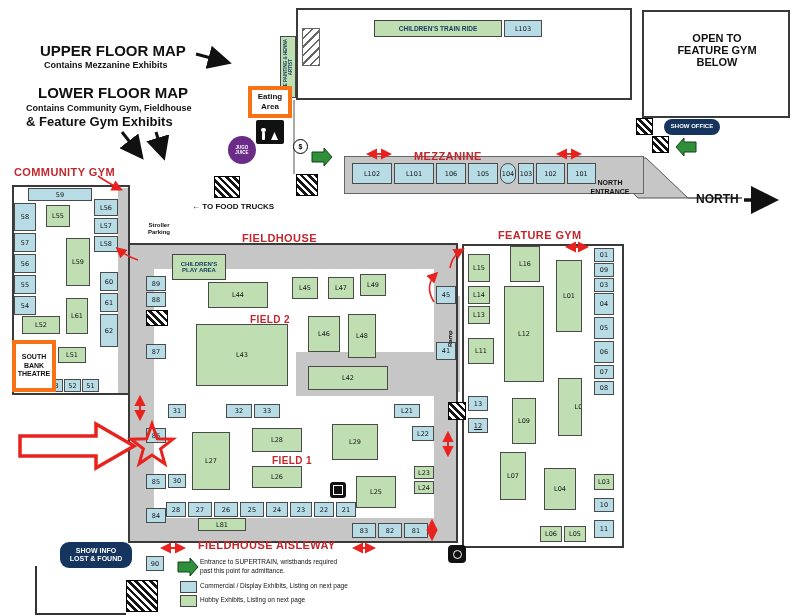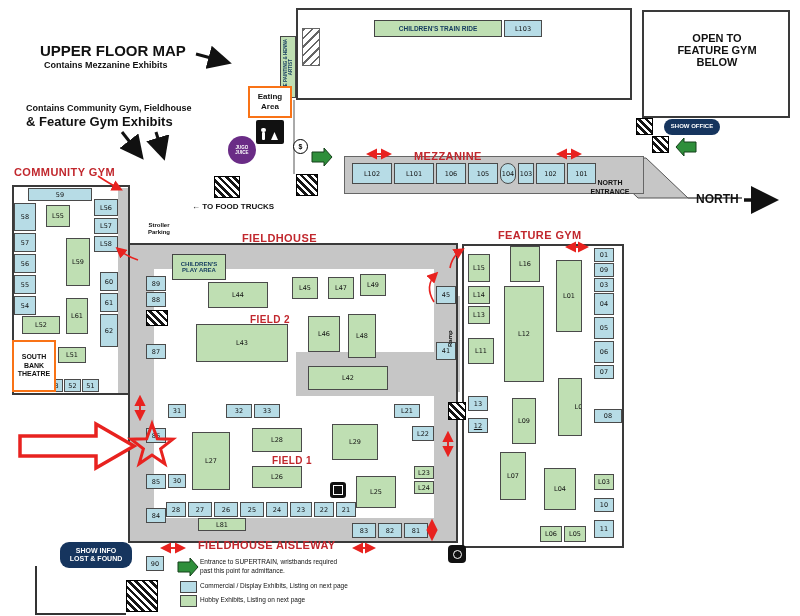--- a/index.html
+++ b/index.html
@@ -12,21 +12,21 @@
   .booth{position:absolute;border:1px solid #4a4a4a;display:flex;align-items:center;justify-content:center;
          font-size:6.5px;color:#111;box-sizing:border-box;z-index:2;font-family:"DejaVu Sans",sans-serif;overflow:hidden;}
   .tc{background:var(--blue,#b7dce6);} .th{background:var(--green,#bfdfb3);}
   .arealabel{position:absolute;color:#c1272d;font-weight:700;z-index:4;white-space:nowrap;letter-spacing:.4px;}
   .blk{position:absolute;color:#111;z-index:4;white-space:nowrap;}
   .bold{font-weight:700;}
   .pill{position:absolute;background:#16355e;color:#fff;border-radius:9px;display:flex;flex-direction:column;
         align-items:center;justify-content:center;z-index:4;font-weight:700;text-align:center;line-height:1.2;}
   .greenbox{position:absolute;background:var(--green,#bfdfb3);border:1px solid #444;color:#123a5e;font-weight:700;
         display:flex;flex-direction:column;align-items:center;justify-content:center;text-align:center;z-index:2;box-sizing:border-box;}
-  .whitebox{position:absolute;background:#fff;border:2px solid #f97316;color:#111;font-weight:700;display:flex;flex-direction:column;
+  .whitebox{position:absolute;background:#fff;border:4px solid #f97316;color:#111;font-weight:700;display:flex;flex-direction:column;
         align-items:center;justify-content:center;text-align:center;z-index:2;box-sizing:border-box;line-height:1.2;}
   .stairs{position:absolute;border:1px solid #000;background:repeating-linear-gradient(45deg,#151515 0 2.6px,#fff 2.6px 5.2px);z-index:3;}
   .hatch{position:absolute;background:repeating-linear-gradient(135deg,#666 0 1.5px,#fff 1.5px 6px);border:1px solid #666;z-index:1;}
   .icon-black{position:absolute;background:#111;border-radius:3px;z-index:3;display:flex;align-items:center;justify-content:center;}
   .wc{position:absolute;background:#111;border-radius:2px;display:flex;align-items:flex-end;justify-content:center;gap:6px;
       padding-bottom:4px;box-sizing:border-box;z-index:3;}
   .figm{width:3px;height:8px;background:#fff;border-radius:1px;position:relative;}
   .figm::before{content:"";position:absolute;top:-4.5px;left:-1px;width:4.5px;height:4.5px;border-radius:50%;background:#fff;}
   .figf{width:7px;height:8px;background:#fff;clip-path:polygon(50% 0,100% 100%,0 100%);position:relative;}
   .figf::before{content:"";position:absolute;top:-4.5px;left:1.5px;width:4.5px;height:4.5px;border-radius:50%;background:#fff;}
@@ -97,21 +97,21 @@
       <div class="booth tc" style="left: 146px; top: 474px; width: 20px; height: 15px;">85</div>
       <div class="booth tc" style="left: 146px; top: 508px; width: 20px; height: 15px;">84</div>
       <div class="booth tc" style="left: 168px; top: 404px; width: 18px; height: 14px;">31</div>
       <div class="booth tc" style="left: 168px; top: 474px; width: 18px; height: 14px;">30</div>
       <div class="booth th" style="left: 208px; top: 282px; width: 60px; height: 26px;">L44</div>
       <div class="booth th" style="left: 292px; top: 277px; width: 26px; height: 22px;">L45</div>
       <div class="booth th" style="left: 328px; top: 277px; width: 26px; height: 22px;">L47</div>
       <div class="booth th" style="left: 360px; top: 274px; width: 26px; height: 22px;">L49</div>
       <div class="booth th" style="left: 308px; top: 316px; width: 32px; height: 36px;">L46</div>
       <div class="booth th" style="left: 348px; top: 314px; width: 28px; height: 44px;">L48</div>
-      <div class="booth th" style="left: 196px; top: 324px; width: 92px; height: 38px;">L43</div>
+      <div class="booth th" style="left: 196px; top: 324px; width: 92px; height: 62px;">L43</div>
       <div class="booth th" style="left: 308px; top: 366px; width: 80px; height: 24px;">L42</div>
       <div class="booth tc" style="left: 436px; top: 286px; width: 20px; height: 18px;">45</div>
       <div class="booth tc" style="left: 436px; top: 342px; width: 20px; height: 18px;">41</div>
       <div class="booth tc" style="left: 226px; top: 404px; width: 26px; height: 14px;">32</div>
       <div class="booth tc" style="left: 254px; top: 404px; width: 26px; height: 14px;">33</div>
       <div class="booth tc" style="left: 394px; top: 404px; width: 26px; height: 14px;">L21</div>
       <div class="booth tc" style="left: 412px; top: 426px; width: 22px; height: 15px;">L22</div>
       <div class="booth th" style="left: 414px; top: 466px; width: 20px; height: 13px;">L23</div>
       <div class="booth th" style="left: 414px; top: 481px; width: 20px; height: 13px;">L24</div>
       <div class="booth th" style="left: 192px; top: 432px; width: 38px; height: 58px;">L27</div>
@@ -138,37 +138,38 @@
       <div class="booth th" style="left: 468px; top: 338px; width: 26px; height: 26px;">L11</div>
       <div class="booth th" style="left: 504px; top: 286px; width: 40px; height: 96px;">L12</div>
       <div class="booth th" style="left: 556px; top: 260px; width: 26px; height: 72px;">L01</div>
       <div class="booth tc" style="left: 594px; top: 248px; width: 20px; height: 14px;">01</div>
       <div class="booth tc" style="left: 594px; top: 263px; width: 20px; height: 14px;">09</div>
       <div class="booth tc" style="left: 594px; top: 278px; width: 20px; height: 14px;">03</div>
       <div class="booth tc" style="left: 594px; top: 293px; width: 20px; height: 22px;">04</div>
       <div class="booth tc" style="left: 594px; top: 317px; width: 20px; height: 22px;">05</div>
       <div class="booth tc" style="left: 594px; top: 341px; width: 20px; height: 22px;">06</div>
       <div class="booth tc" style="left: 594px; top: 365px; width: 20px; height: 14px;">07</div>
-      <div class="booth tc" style="left: 594px; top: 381px; width: 28px; height: 14px; margin-top: 28px;">08</div>
+      <div class="booth tc" style="left: 594px; top: 381px; width: 20px; height: 14px;">08</div>
       <div class="booth tc" style="left: 468px; top: 396px; width: 20px; height: 15px;">13</div>
       <div class="booth tc" style="left: 468px; top: 418px; width: 20px; height: 15px; text-decoration: underline;">12</div>
       <div class="booth th" style="left: 512px; top: 398px; width: 24px; height: 46px;">L09</div>
       <div class="booth th" style="left: 558px; top: 378px; width: 24px; height: 58px; padding-left: 21px;">L02</div>
       <div class="booth th" style="left: 500px; top: 452px; width: 26px; height: 48px;">L07</div>
       <div class="booth th" style="left: 544px; top: 468px; width: 32px; height: 42px;">L04</div>
       <div class="booth th" style="left: 594px; top: 474px; width: 20px; height: 16px;">L03</div>
       <div class="booth tc" style="left: 594px; top: 498px; width: 20px; height: 14px;">10</div>
       <div class="booth tc" style="left: 594px; top: 520px; width: 20px; height: 18px;">11</div>
       <div class="booth th" style="left: 540px; top: 526px; width: 22px; height: 16px;">L06</div>
       <div class="booth th" style="left: 564px; top: 526px; width: 22px; height: 16px;">L05</div>
       <div class="booth tc" style="left: 146px; top: 556px; width: 18px; height: 15px;">90</div>
     </div>
 
   <div class="blk bold" style="left:40px;top:42px;font-size:15px">UPPER FLOOR MAP</div>
   <div class="blk bold" style="left:44px;top:60px;font-size:9px">Contains Mezzanine Exhibits</div>
+  <div class="blk bold" style="left:38px;top:84px;font-size:15px">LOWER FLOOR MAP</div>
   <div class="blk bold" style="left:26px;top:103px;font-size:9px">Contains Community Gym, Fieldhouse</div>
   <div class="blk bold" style="left:26px;top:114px;font-size:13px">&amp; Feature Gym Exhibits</div>
 
   <div style="position:absolute;left:652px;top:32px;width:130px;z-index:4;display:flex;flex-direction:column;align-items:center;font-weight:700;font-size:11px;color:#111">
     <span>OPEN TO</span>
     <span>FEATURE GYM</span>
     <span>BELOW</span>
   </div>
 
   <div class="arealabel" style="left:14px;top:166px;font-size:11px">COMMUNITY GYM</div>

